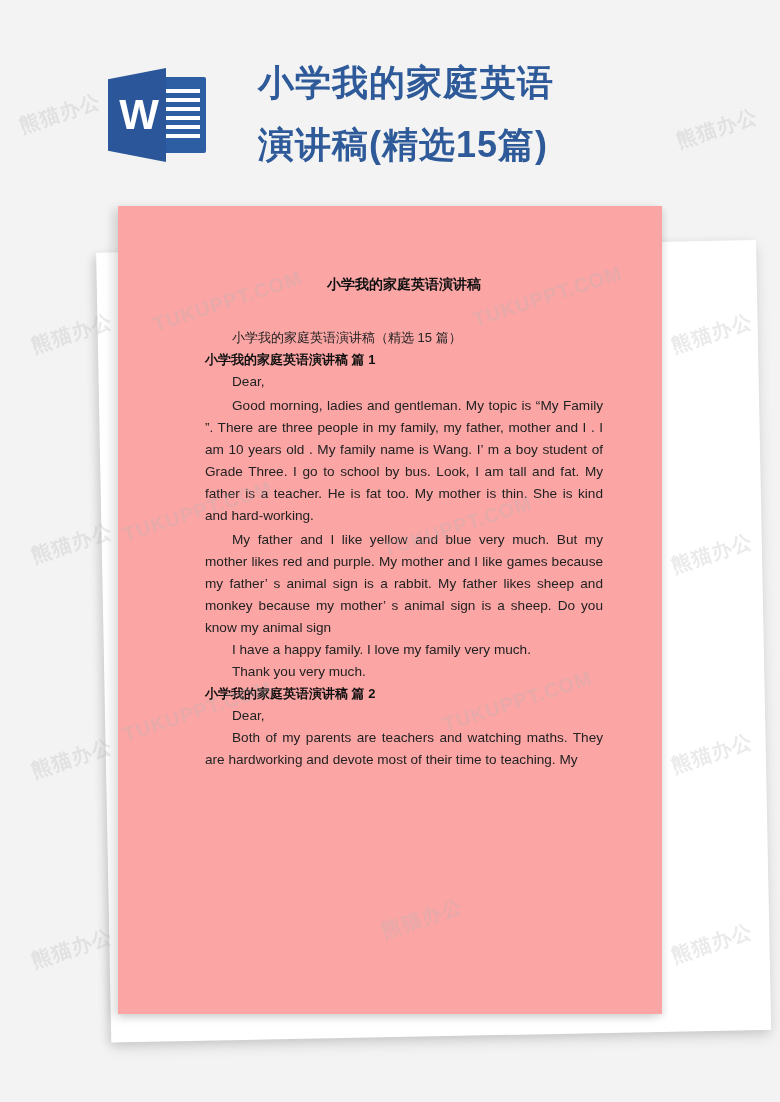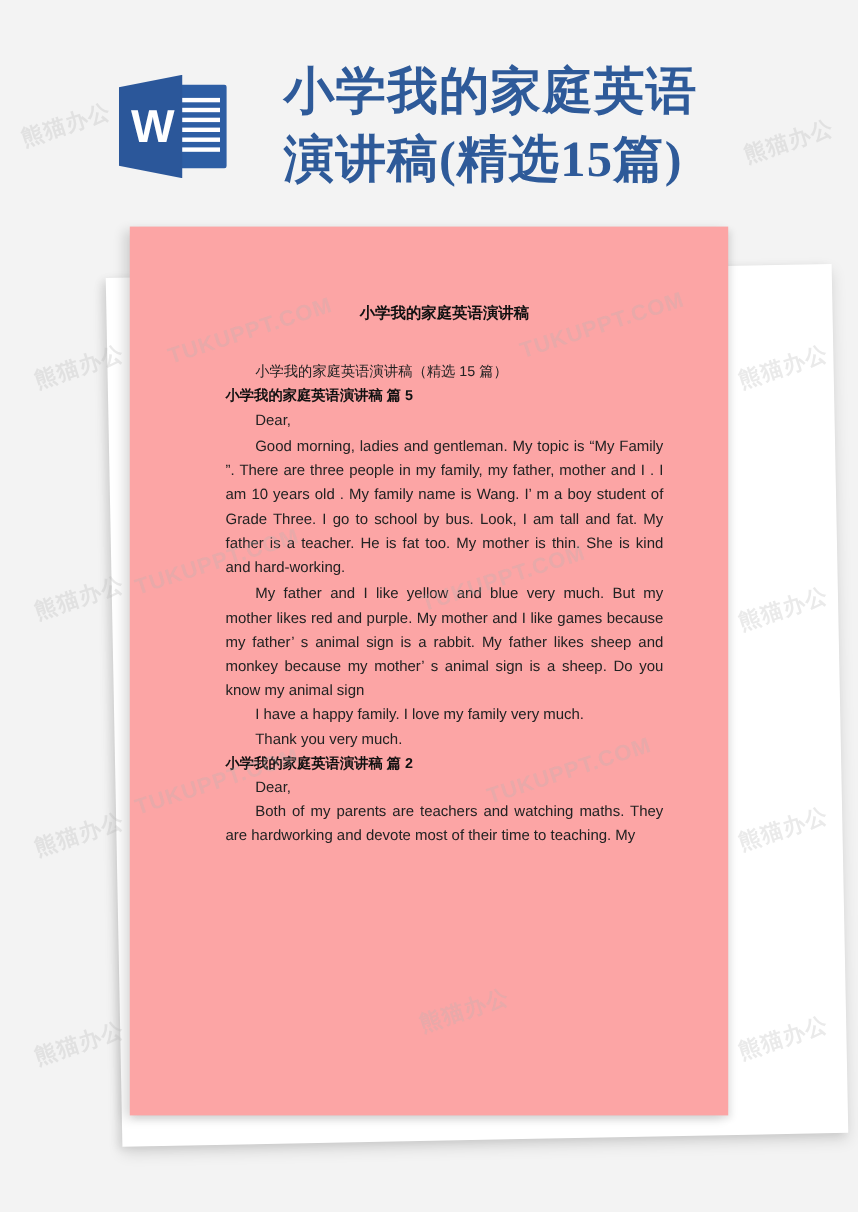--- a/index.html
+++ b/index.html
@@ -24,22 +24,22 @@
       background: #2b579a;
       clip-path: polygon(0 12%, 100% 0, 100% 100%, 0 88%);
     }
     .word-icon .w {
       position: absolute; left: 8px; top: 22px; width: 46px; text-align: center;
       color: #fff; font-family: "Liberation Sans", sans-serif; font-weight: bold; font-size: 42px; line-height: 50px;
     }
     .main-title {
       position: absolute; left: 258px; top: 52px; width: 420px;
       color: #2e5a99;
-      font-family: Liberation Serif, serif; font-weight: bold;
-      font-size: 46px; line-height: 62px; letter-spacing: 1px;
+      font-family: Liberation Sans, sans-serif; font-weight: bold;
+      font-size: 36px; line-height: 62px; letter-spacing: 1px;
     }
 
     
     .wm {
       position: absolute; color: rgba(180,180,180,0.28);
       font-family: "Liberation Sans", sans-serif; font-weight: bold; font-size: 20px;
       transform: rotate(-18deg); white-space: nowrap; pointer-events: none;
       letter-spacing: 1px;
     }
 
@@ -92,21 +92,21 @@
     <div>小学我的家庭英语</div>
     <div>演讲稿(精选15篇)</div>
   </div>
 
   <div class="page-back"></div>
   <div class="page">
     <div class="doc-body">
       <div class="doc-title">小学我的家庭英语演讲稿</div>
       <div class="p cn">小学我的家庭英语演讲稿（精选 15 篇）</div>
 
-      <div class="h">小学我的家庭英语演讲稿 篇 5</div>
+      <div class="h">小学我的家庭英语演讲稿 篇 1</div>
       <div class="p">Dear,</div>
       <div class="gap"></div>
       <div class="p">Good morning, ladies and gentleman. My topic is  “My Family  ”. There are three people in my family, my father, mother and I . I am 10 years old . My family name is Wang. I’ m a boy student of Grade Three. I go to school by bus. Look, I am tall and fat. My father is a teacher. He is fat too. My mother is thin. She is kind and hard-working.</div>
       <div class="gap"></div>
       <div class="p">My father and I like yellow and blue very much. But my mother likes red and purple. My mother and I like games because my father’ s animal sign is a rabbit. My father likes sheep and monkey because my mother’ s animal sign is a sheep. Do you know my animal sign</div>
       <div class="p">I have a happy family. I love my family very much.</div>
       <div class="p">Thank you very much.</div>
 
       <div class="h">小学我的家庭英语演讲稿 篇 2</div>
       <div class="p">Dear,</div>

